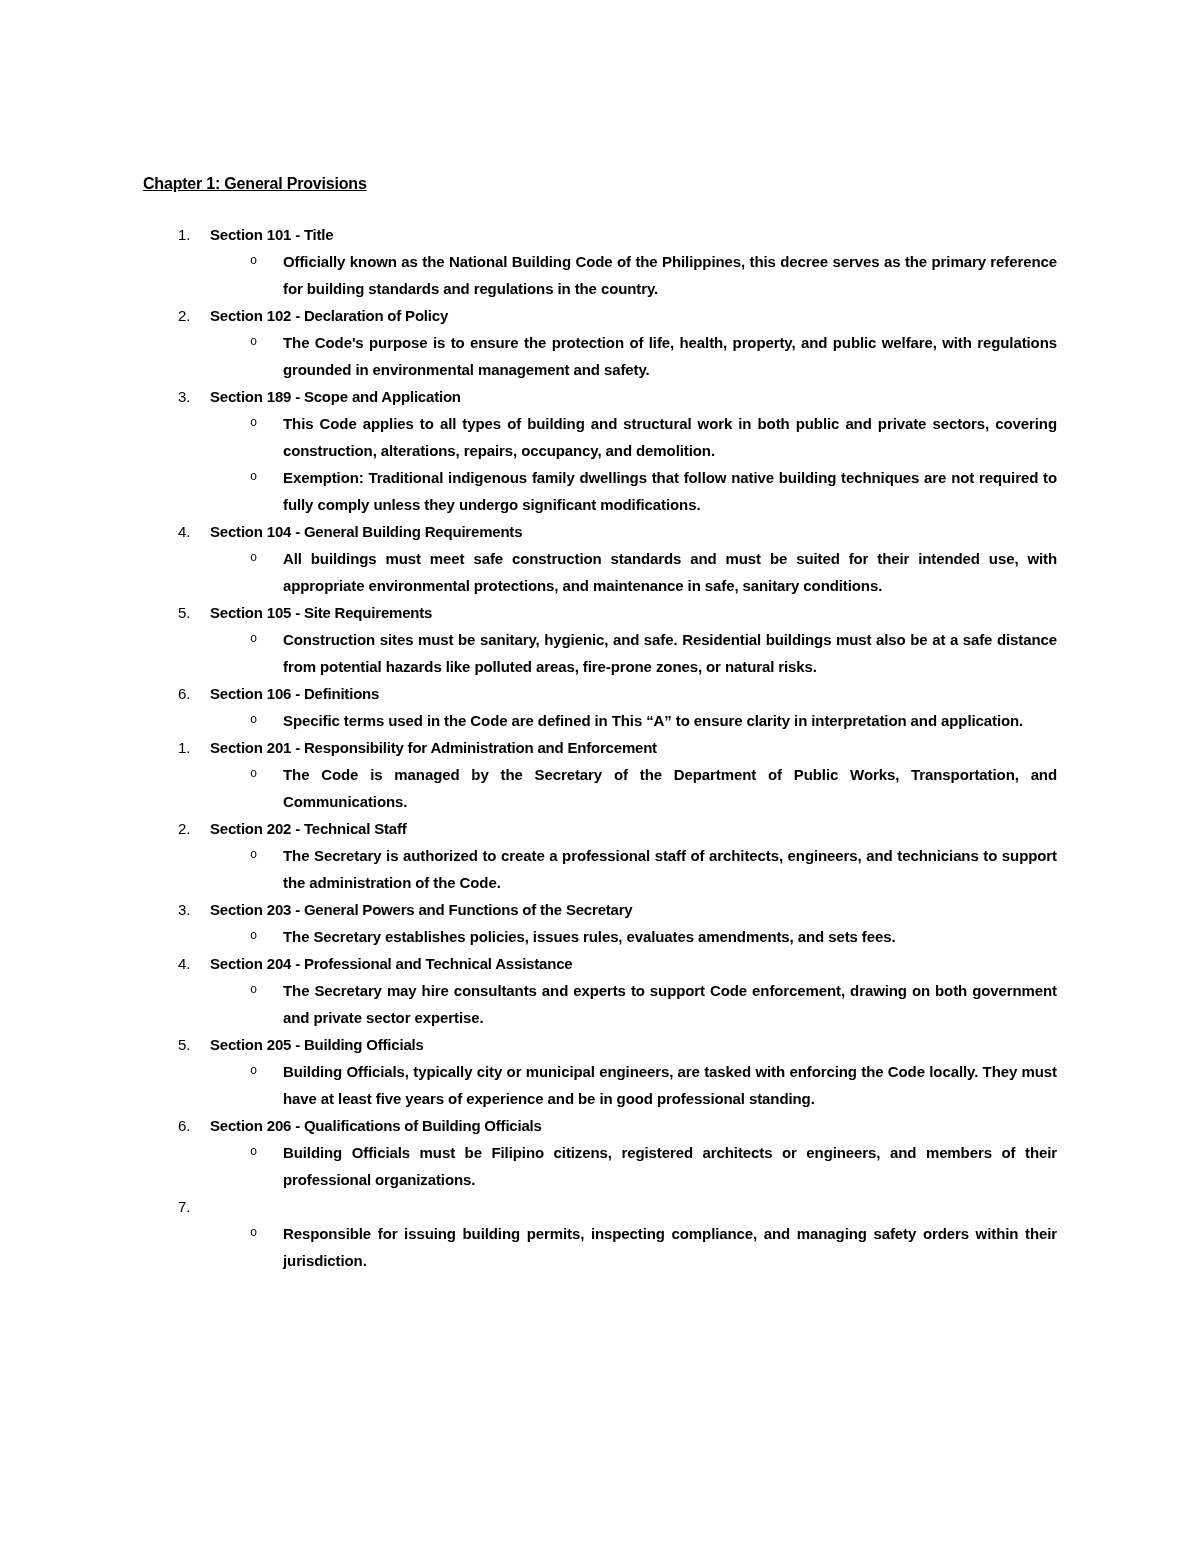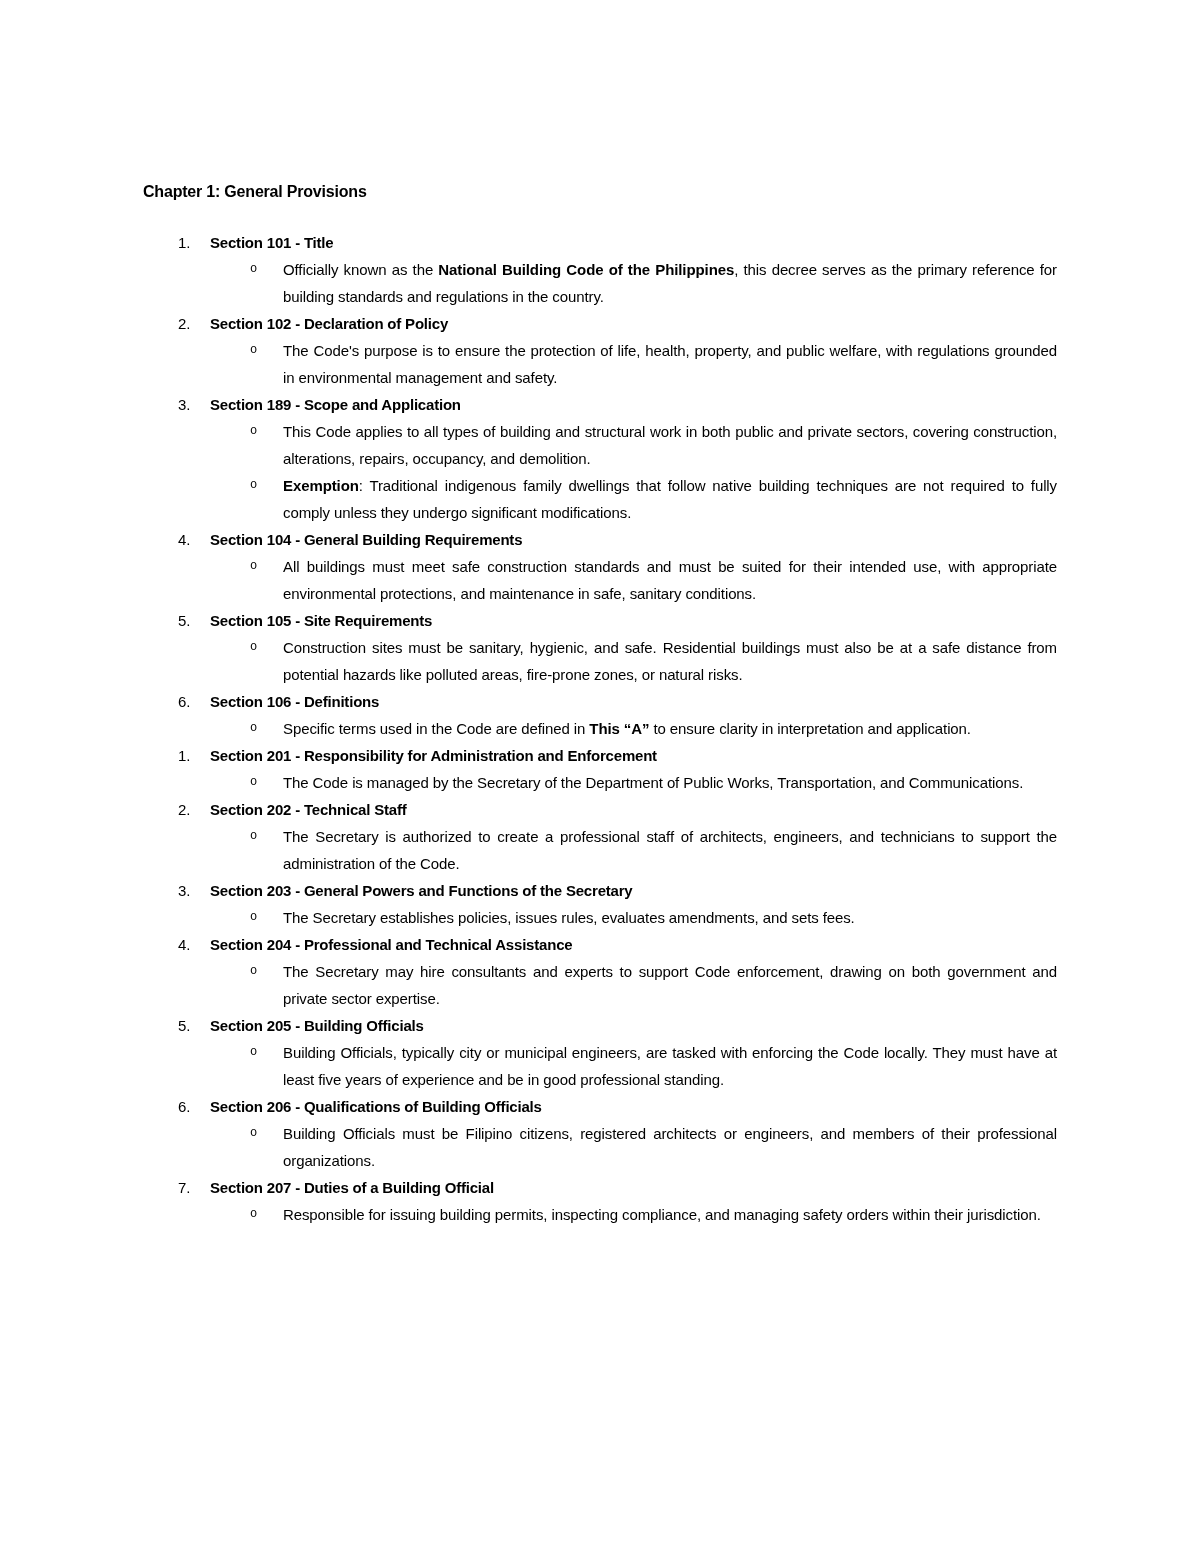--- a/index.html
+++ b/index.html
@@ -20,21 +20,22 @@
     box-sizing: content-box;
   }
   .chapter-title {
     font-size: 16px;
     font-weight: bold;
     line-height: 27px;
     margin: 30px 0 24px 0;
     letter-spacing: -0.2px;
   }
   .chapter-title:first-child {
-    margin-top: 12px;
+    margin-top: 4px;
+    text-decoration: underline;
   }
   .section-list {
     font-size: 15px;
     line-height: 27px;
   }
   .section-head {
     display: flex;
     align-items: baseline;
   }
   .section-number {
@@ -59,21 +60,21 @@
     flex: 0 0 auto;
     font-family: "Liberation Mono", monospace;
     font-size: 12px;
     line-height: 27px;
   }
   .bullet-text {
     flex: 1 1 auto;
     text-align: justify;
     letter-spacing: -0.1px;
   }
-  .run { font-weight: normal; }
+  .run { font-weight: bold; }
   .run.bold { font-weight: bold; }
 </style>
 </head>
 <body>
 
 <div class="doc">
   <div>
       <div class="chapter-title">Chapter 1: General Provisions</div>
       <div class="section-list">
         <div class="section-head">
@@ -173,21 +174,20 @@
         <div class="section-head">
           <span class="section-number">6.</span>
           <span class="section-title">Section 206 - Qualifications of Building Officials</span>
         </div>
         <div class="bullet-row">
           <span class="bullet-marker">o</span>
           <div class="bullet-text"><span class="run">Building Officials must be Filipino citizens, registered architects or engineers, and members of their professional organizations.</span></div>
         </div>
         <div class="section-head">
           <span class="section-number">7.</span>
-          <span class="section-title">Section 207 - Duties of a Building Official</span>
         </div>
         <div class="bullet-row">
           <span class="bullet-marker">o</span>
           <div class="bullet-text"><span class="run">Responsible for issuing building permits, inspecting compliance, and managing safety orders within their jurisdiction.</span></div>
         </div>
       </div>
     </div>
 </div>
 
 </body></html>

